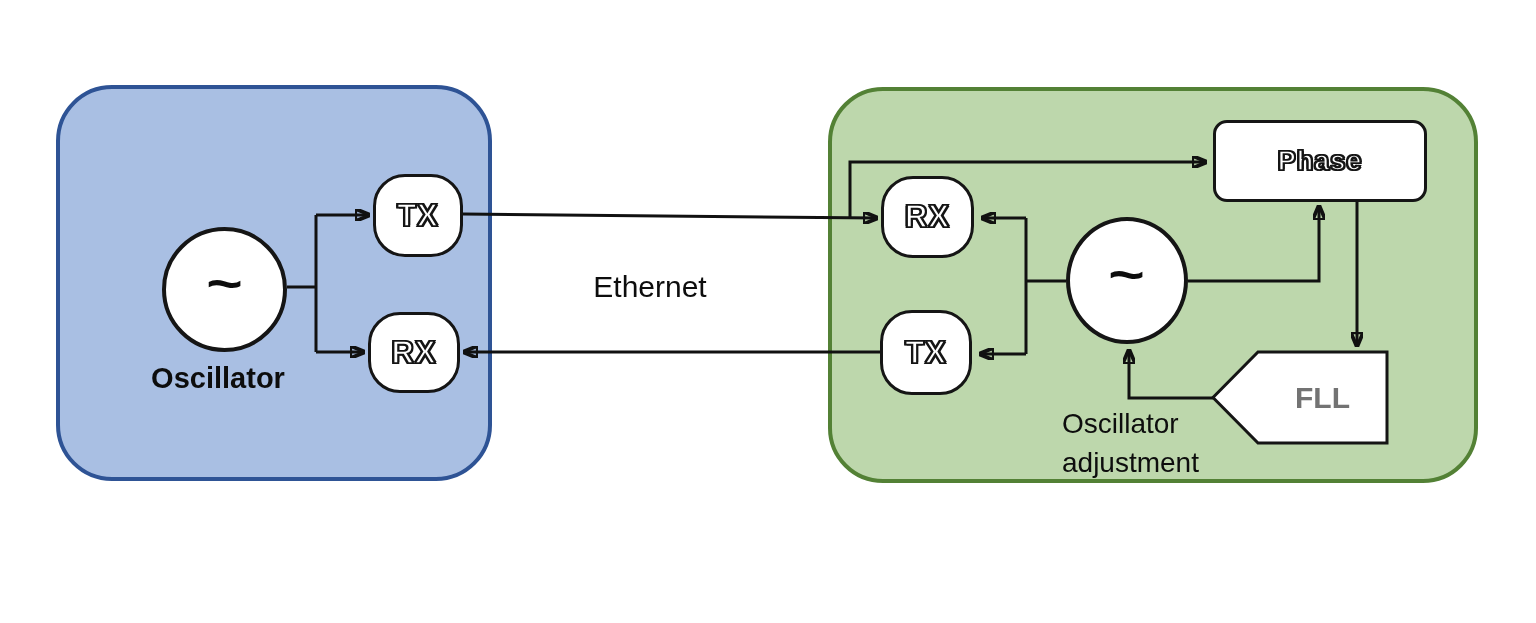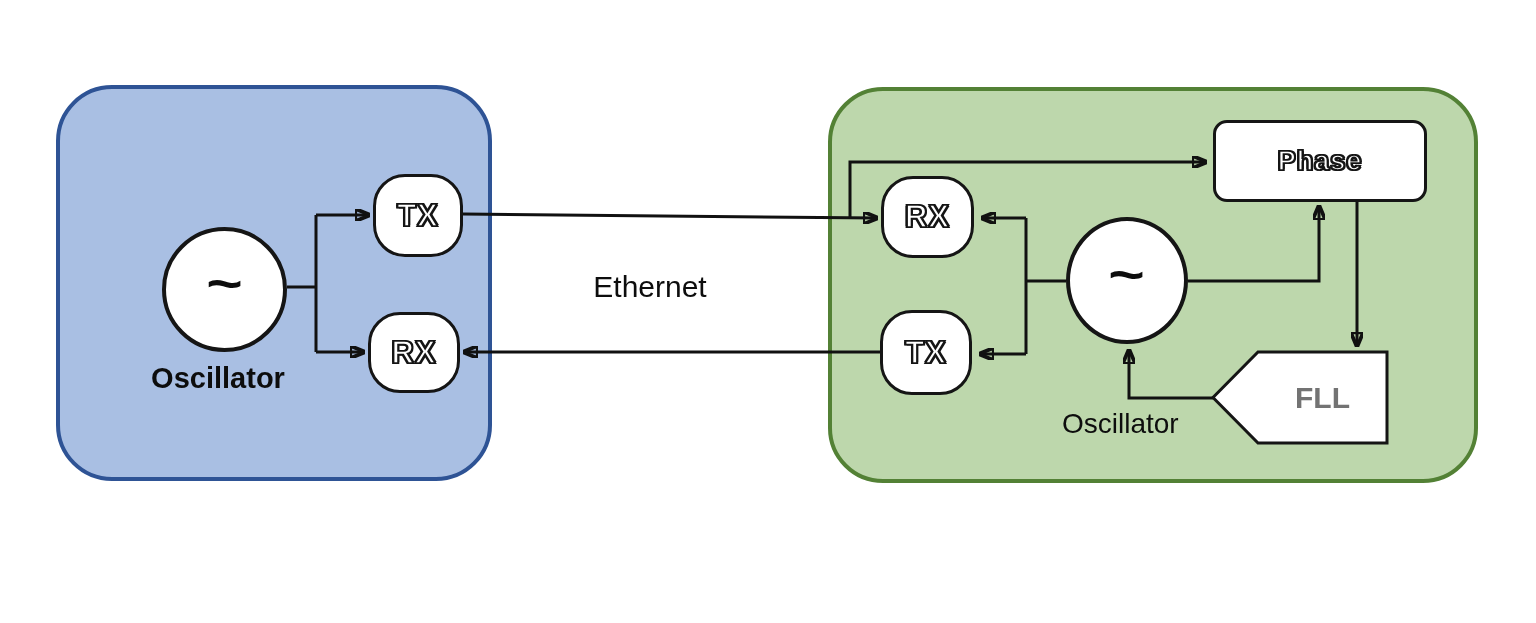--- a/index.html
+++ b/index.html
@@ -72,20 +72,21 @@
   </div>
 
   <div class="node" style="left:1213px;top:120px;width:214px;height:82px;border-radius:14px;flex-direction:row;">
     <span class="outline-text pc-label">Phase</span>
   </div>
 
   <div class="fll-text" style="left:1258px;top:381px;width:129px;">FLL</div>
 
   <div class="plain-label" style="left:1062px;top:404px;font-size:28px;line-height:39px;">
     <div>Oscillator</div>
+    <div>adjustment</div>
   </div>
 
   <svg class="wires" width="1536" height="623">
     <defs>
       <marker id="arrow" viewBox="0 0 12 10" refX="11" refY="5" markerWidth="15" markerHeight="12.5" orient="auto" markerUnits="userSpaceOnUse">
         <path d="M0 0 L12 5 L0 10 Z" fill="#111" stroke="none"></path>
       </marker>
     </defs>
 
     <path d="M287 287 H316 M316 215 V352"></path>

